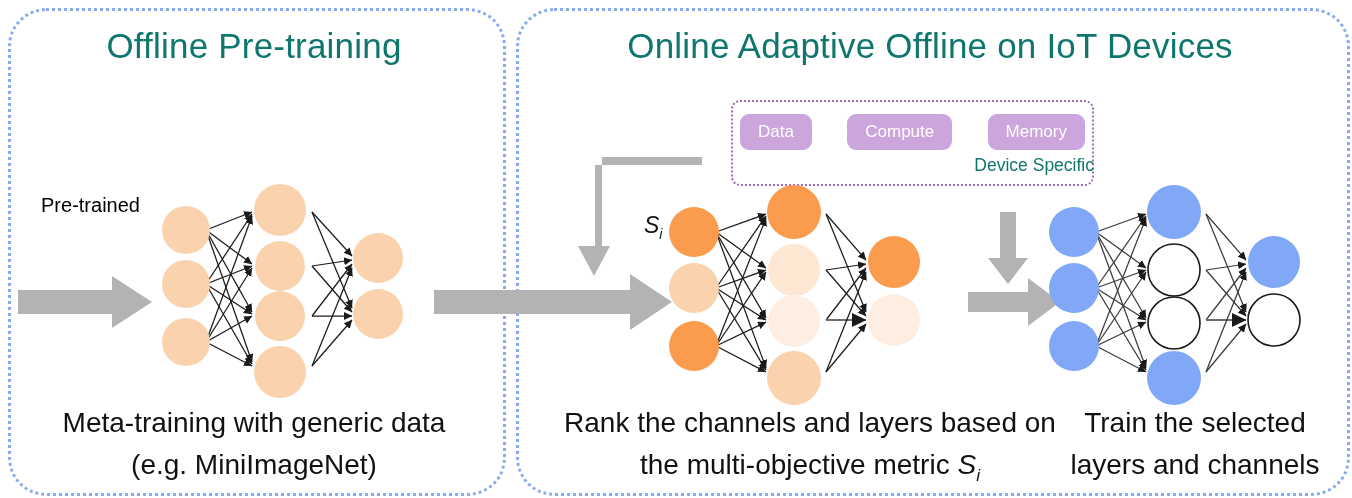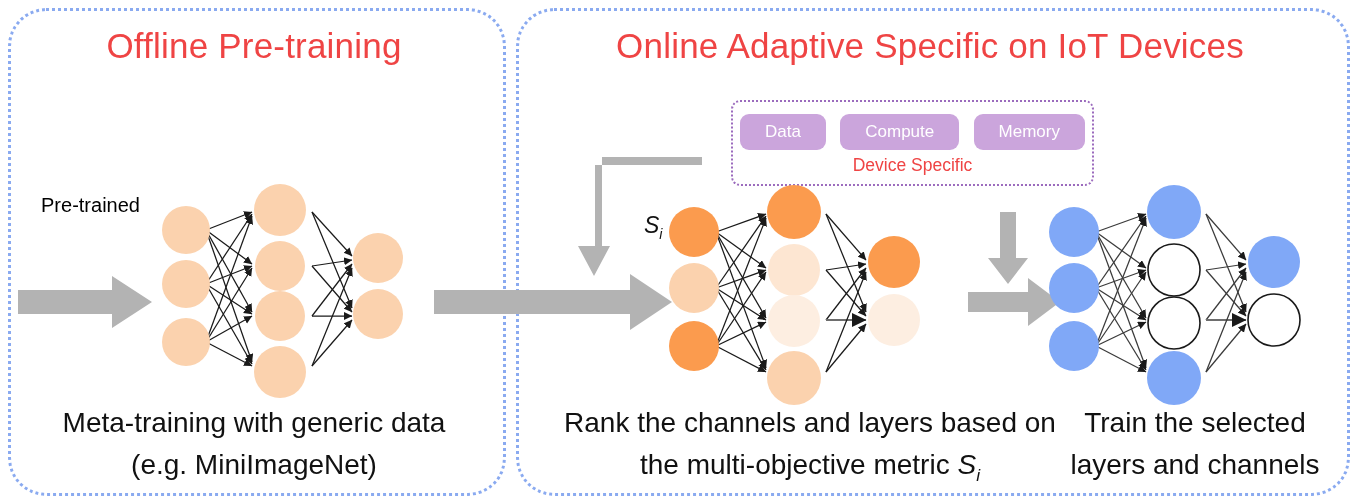--- a/index.html
+++ b/index.html
@@ -15,21 +15,21 @@
     border:3px dotted #8aaaf0;
     border-radius:38px;
     background:transparent;
   }
   #panel-offline{left:8px;top:8px;width:492px;height:482px;}
   #panel-online{left:516px;top:8px;width:828px;height:482px;}
 
   .panel-title{
     position:absolute;
     text-align:center;
-    color:#ef4444;
+    color:#0f766e;
     font-size:35px;
     font-weight:400;
     letter-spacing:.2px;
     white-space:nowrap;
     line-height:1;
   }
   #title-offline{left:8px;top:28px;width:492px;}
   #title-online{left:516px;top:28px;width:828px;}
 
   
@@ -39,26 +39,26 @@
     box-sizing:border-box;
   }
   #device-badges{
     position:absolute;left:740px;top:114px;width:345px;height:36px;
     display:flex;justify-content:space-between;align-items:center;
   }
   .badge{
     background:#cba5dc;color:#ffffff;border-radius:9px;
     font-size:17px;line-height:36px;height:36px;
     text-align:center;white-space:nowrap;
-    padding:0 25px;min-width:60px;
+    padding:0 18px;min-width:60px;
     box-sizing:border-box;
   }
   #device-label{
     position:absolute;left:731px;top:155px;width:363px;
-    text-align:center;color:#ef4444;font-size:17.5px;white-space:nowrap;
+    text-align:right;color:#0f766e;font-size:17.5px;white-space:nowrap;
   }
 
   
   .gray-text{
     position:absolute;color:#000000;font-size:20px;line-height:34px;
     text-align:center;white-space:nowrap;
   }
   #pretrained-label{left:8px;top:188px;width:165px;}
 
   .caption{
@@ -81,21 +81,21 @@
 </style>
 </head>
 <body>
 
 <div class="stage">
 
   <div class="panel" id="panel-offline"></div>
   <div class="panel" id="panel-online"></div>
 
   <div class="panel-title" id="title-offline">Offline Pre-training</div>
-  <div class="panel-title" id="title-online">Online Adaptive Specific on IoT Devices</div>
+  <div class="panel-title" id="title-online">Online Adaptive Offline on IoT Devices</div>
 
   <div id="device-box"></div>
   <div id="device-badges">
     <div class="badge">Data</div>
     <div class="badge">Compute</div>
     <div class="badge">Memory</div>
   </div>
   <div id="device-label">Device Specific</div>
 
   <div class="gray-text" id="pretrained-label">

